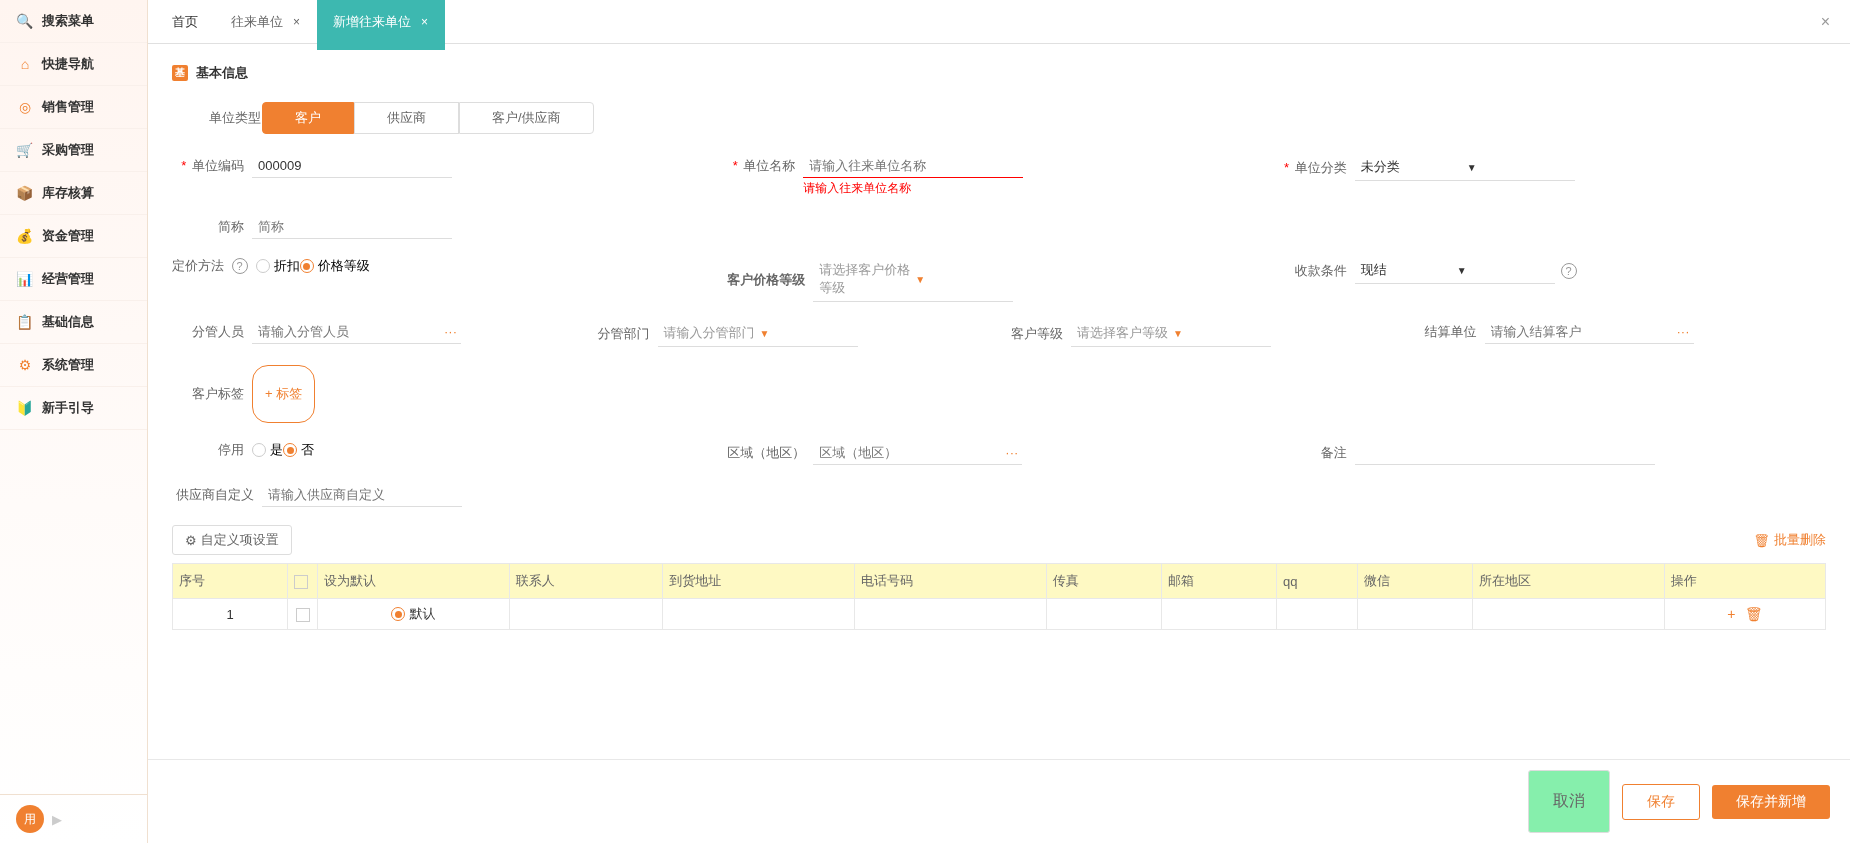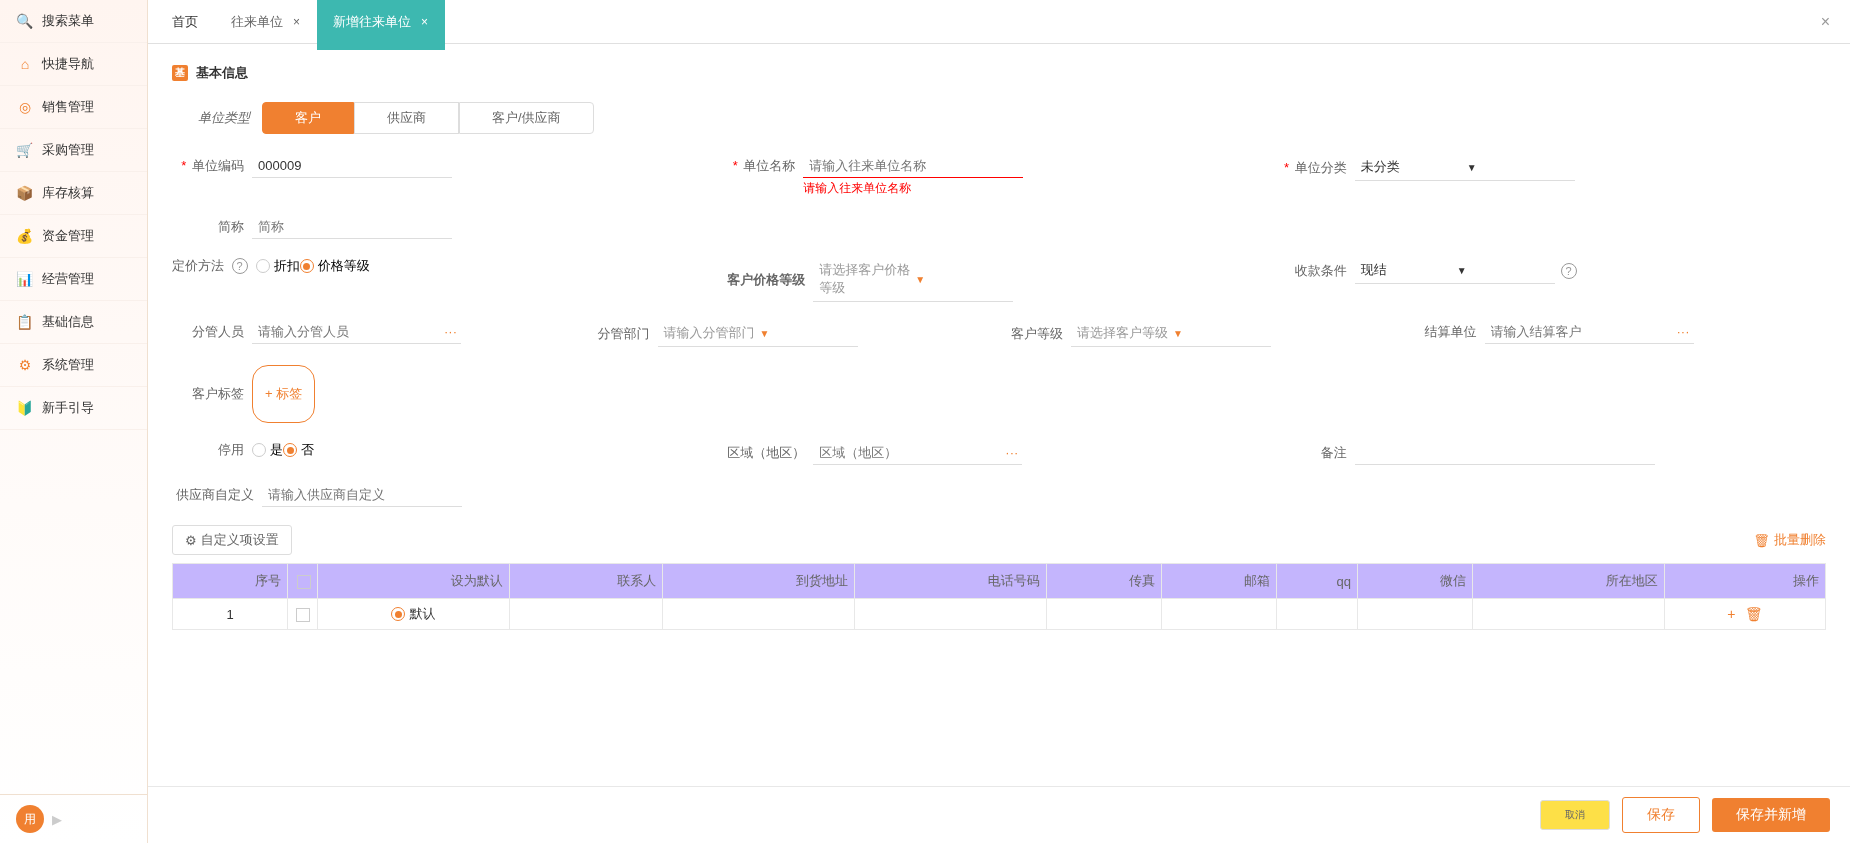--- a/index.html
+++ b/index.html
@@ -18,21 +18,21 @@
     .sidebar-item {
       display: flex;
       align-items: center;
       gap: 8px;
       padding: 12px 16px;
       cursor: pointer;
       color: #333;
       border-bottom: 1px solid #f9f0eb;
     }
     .sidebar-item .icon { width: 18px; height: 18px; display: flex; align-items: center; justify-content: center; color: #f08030; font-size: 14px; }
-    .sidebar-item .label { font-size: 13px; }
+    .sidebar-item .label { font-size: 13px; font-weight: bold; }
     .sidebar-bottom {
       margin-top: auto;
       display: flex;
       align-items: center;
       padding: 10px 16px;
       border-top: 1px solid #f0e0d0;
       gap: 8px;
     }
     .sidebar-bottom-icon { width: 28px; height: 28px; background: #f08030; border-radius: 50%; display: flex; align-items: center; justify-content: center; color: white; font-size: 12px; }
 
@@ -119,23 +119,22 @@
 
     
     .unit-type-row {
       display: flex;
       align-items: center;
       margin-bottom: 20px;
     }
     .unit-type-label {
       width: 90px;
       text-align: right;
-      padding-right: 12px;
+      padding-right: 1px;
       color: #666;
-      font-style: italic;
     }
     .type-btn {
       padding: 6px 32px;
       border: 1px solid #ddd;
       background: #fff;
       cursor: pointer;
       font-size: 13px;
       color: #666;
     }
     .type-btn.active {
@@ -282,24 +281,24 @@
       display: flex;
       align-items: center;
       gap: 4px;
     }
     .data-table {
       width: 100%;
       border-collapse: collapse;
       border: 1px solid #e8e8e8;
     }
     .data-table th {
-      background: #c4b5fd;
+      background: #fef9c3;
       border: 1px solid #e8e8e8;
       padding: 8px 6px;
-      text-align: right;
+      text-align: left;
       font-weight: normal;
       color: #666;
       font-size: 13px;
     }
     .data-table td {
       border: 1px solid #e8e8e8;
       padding: 6px;
       text-align: center;
       color: #333;
       font-size: 13px;
@@ -326,27 +325,27 @@
       display: flex;
       justify-content: flex-end;
       align-items: center;
       padding: 10px 20px;
       background: #fff;
       border-top: 1px solid #e8e8e8;
       gap: 12px;
       flex-shrink: 0;
     }
     .btn-cancel {
-      padding: 7px 24px;
+      padding: 20px 24px;
       border: 1px solid #ddd;
-      background: #fde047;
+      background: #86efac;
       color: #666;
       cursor: pointer;
       border-radius: 3px;
-      font-size: 10px;
+      font-size: 16px;
     }
     .btn-save {
       padding: 8px 24px;
       border: 1px solid #f08030;
       background: #fff;
       color: #f08030;
       cursor: pointer;
       border-radius: 3px;
       font-size: 14px;
     }

